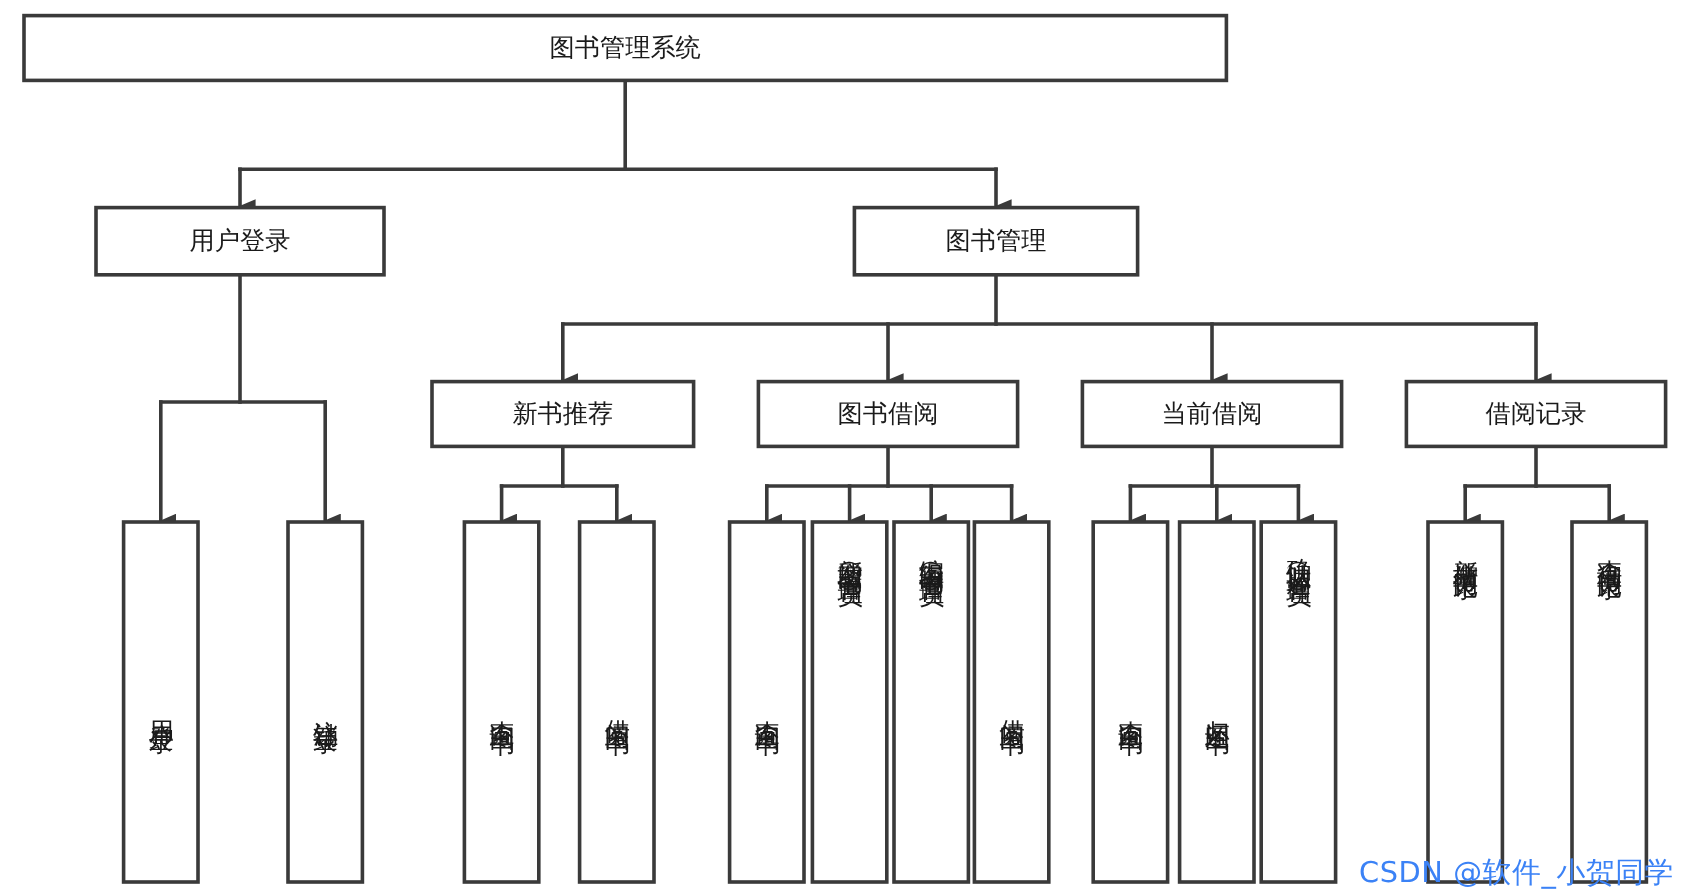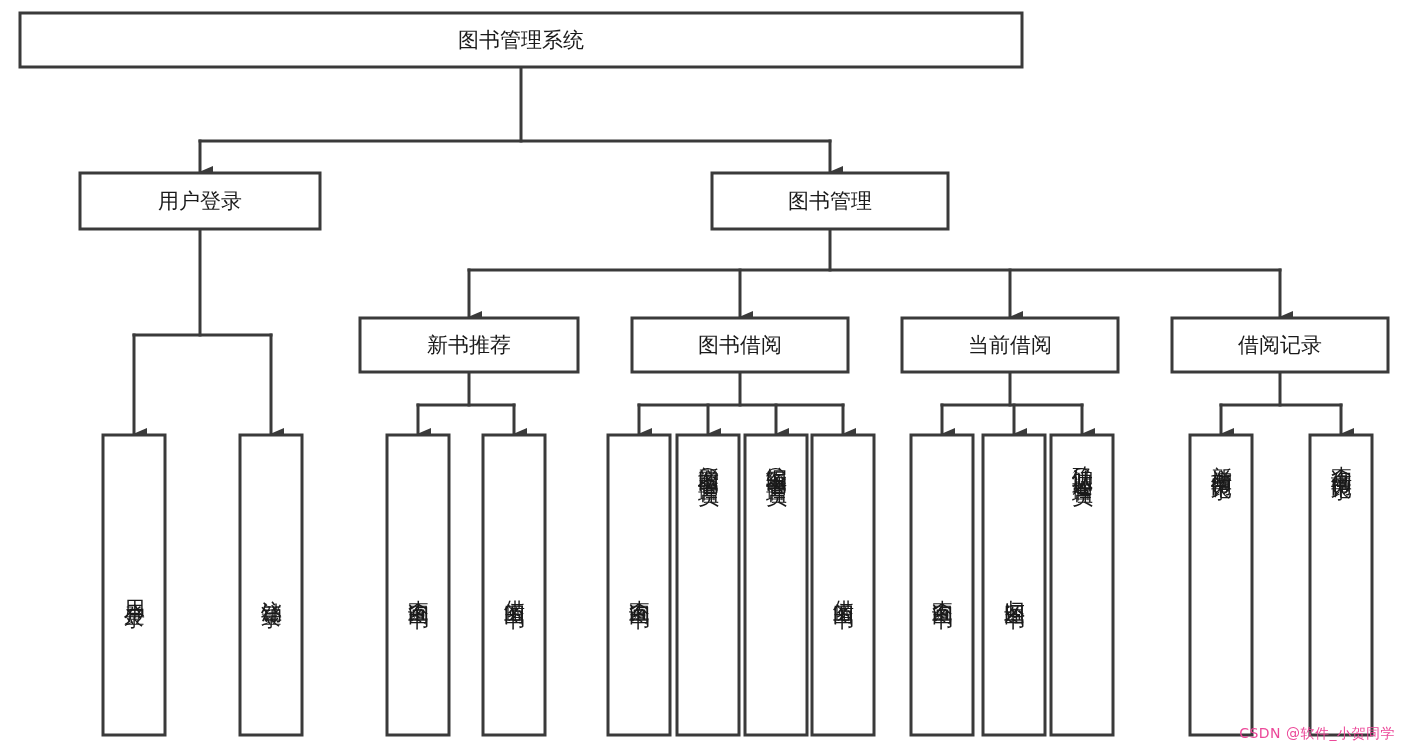--- a/index.html
+++ b/index.html
@@ -69,22 +69,22 @@
     display: flex;
     align-items: flex-start;
     justify-content: center;
     pointer-events: none;
   }
   .watermark {
     position: absolute;
     right: 10px;
     bottom: 4px;
     font-family: "DejaVu Sans", "Liberation Sans", sans-serif;
-    font-size: 14px;
-    color: #ec4899;
+    font-size: 24px;
+    color: #3b82f6;
     white-space: nowrap;
     letter-spacing: 0.5px;
     margin-top: 23px;
   }
 </style>
 </head>
 <body>
 
 <div id="diagram-root">
 

